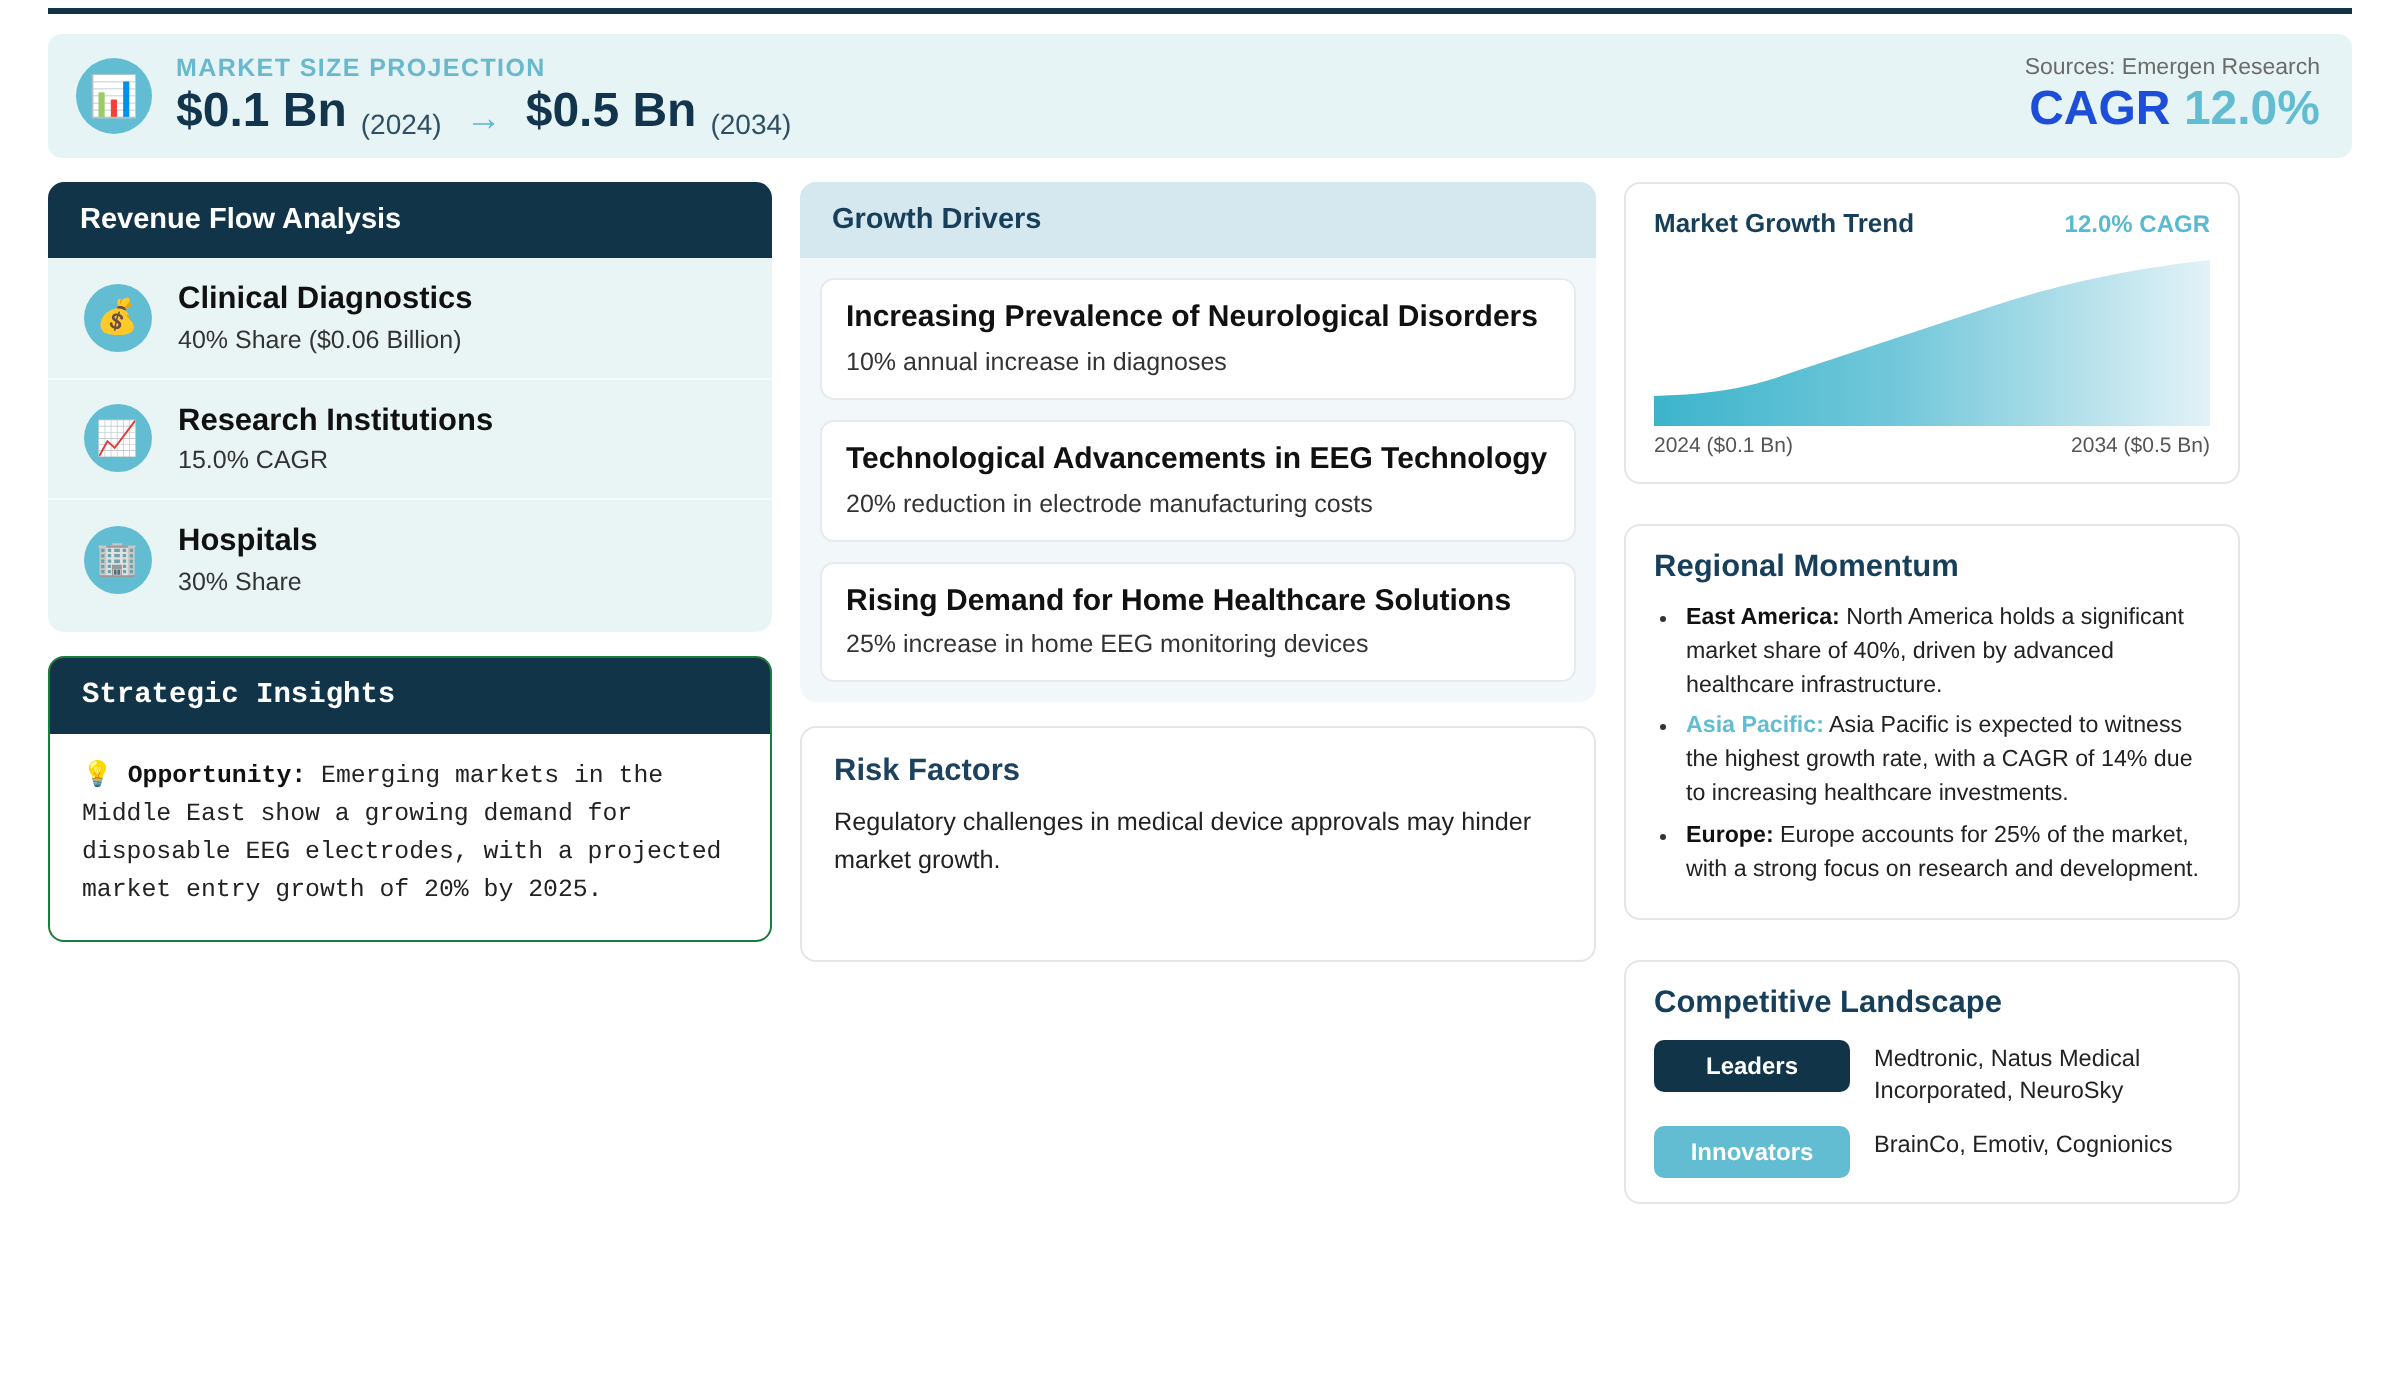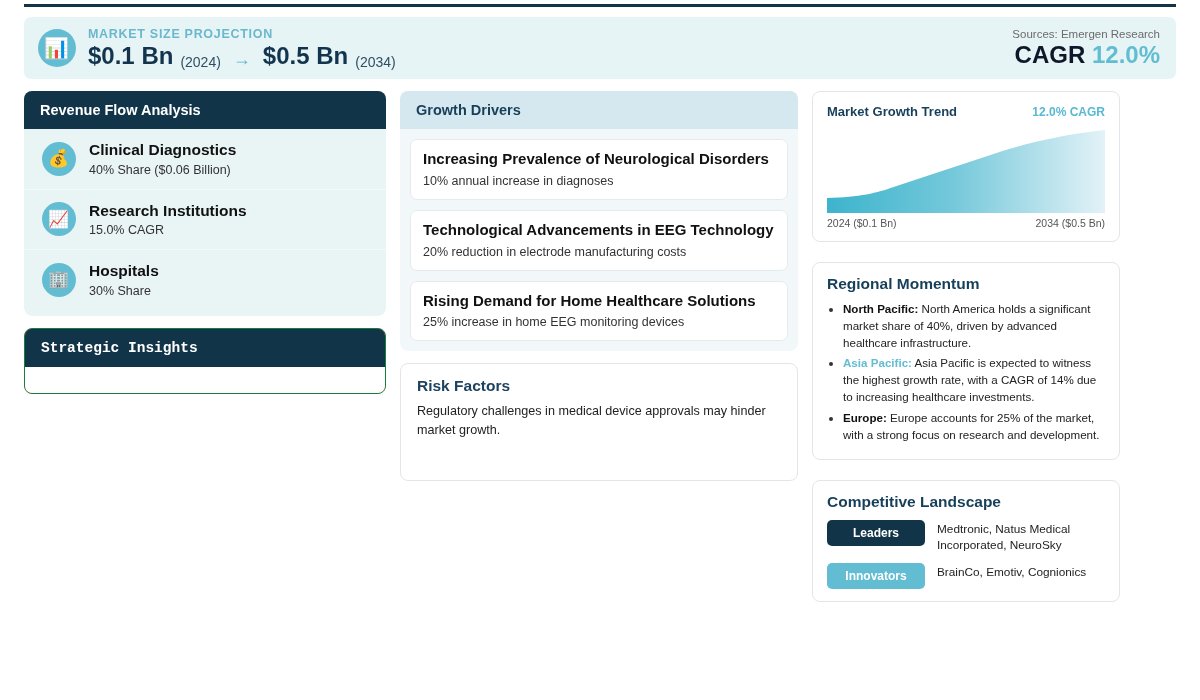--- a/index.html
+++ b/index.html
@@ -53,21 +53,21 @@
     font-size: 12.5px; font-weight: bold; letter-spacing: 0.7px; color: #6ab8cd;
     margin-bottom: 1px;
   }
   .banner-values { display: flex; align-items: flex-end; gap: 7px; white-space: nowrap; }
   .big-val { font-size: 24px; font-weight: bold; color: #12354d; }
   .yr { font-size: 14px; color: #2f4f63; }
   .arrow { font-size: 18px; color: #5fb4cc; padding: 0 5px; }
   .banner-right { text-align: right; }
   .sources { font-size: 11.5px; color: #6b6b6b; margin-bottom: 1px; }
   .cagr-line { font-size: 24px; font-weight: bold; white-space: nowrap; }
-  .cagr-word { color: #0f172a; }
+  .cagr-word { color: #1d4ed8; }
   .cagr-num { color: #62bdd3; }
 
   
   .cols { display: flex; gap: 14px; margin-top: 12px; align-items: flex-start; }
   .col-left { width: 362px; flex: none; }
   .col-mid { width: 398px; flex: none; }
   .col-right { width: 308px; flex: none; }
 
   .card { border-radius: 8px; overflow: hidden; }
   .card-dark-head {
@@ -206,20 +206,24 @@
               <div class="rev-meta">30% Share</div>
             </div>
           </div>
 
         </div>
       </div>
 
       <div class="si-wrap">
         <div class="card-dark-head">Strategic Insights</div>
         <div class="si-body">
+          <div class="si-p">
+            <span>💡</span>
+            <b>Opportunity:</b><span> Emerging markets in the Middle East show a growing demand for disposable EEG electrodes, with a projected market entry growth of 20% by 2025.</span>
+          </div>
         </div>
       </div>
     </div>
 
     <div class="col-mid">
       <div class="card">
         <div class="card-light-head">Growth Drivers</div>
         <div class="gd-body">
           <div class="gd-card">
             <div class="gd-title">Increasing Prevalence of Neurological Disorders</div>
@@ -264,21 +268,21 @@
         <div class="chart-axis">
           <span>2024 ($0.1 Bn)</span>
           <span>2034 ($0.5 Bn)</span>
         </div>
       </div>
 
       <div class="panel">
         <div class="panel-title lg">Regional Momentum</div>
         <ul class="reg-list">
           <li>
-            <span class="reg-name">North Pacific:</span><span> North America holds a significant market share of 40%, driven by advanced healthcare infrastructure.</span>
+            <span class="reg-name">East America:</span><span> North America holds a significant market share of 40%, driven by advanced healthcare infrastructure.</span>
           </li>
           <li>
             <span class="reg-name accent">Asia Pacific:</span><span> Asia Pacific is expected to witness the highest growth rate, with a CAGR of 14% due to increasing healthcare investments.</span>
           </li>
           <li>
             <span class="reg-name">Europe:</span><span> Europe accounts for 25% of the market, with a strong focus on research and development.</span>
           </li>
         </ul>
       </div>
 

